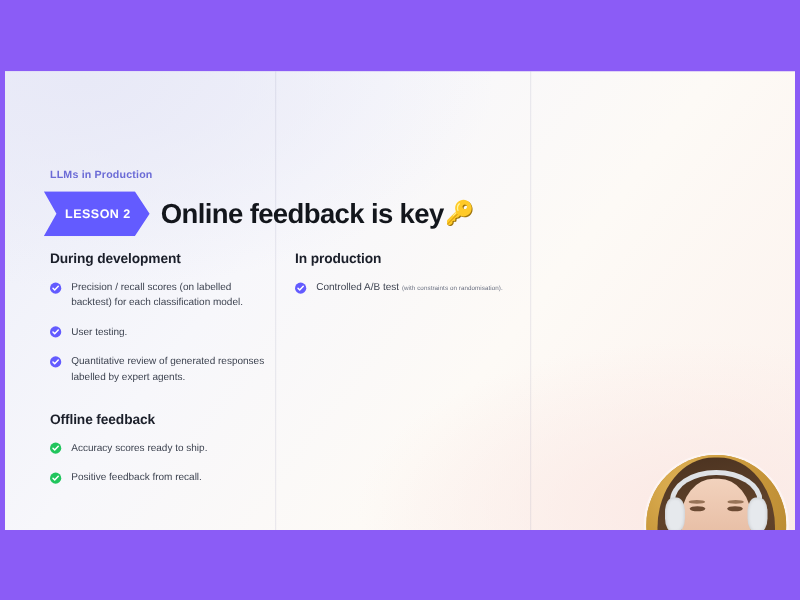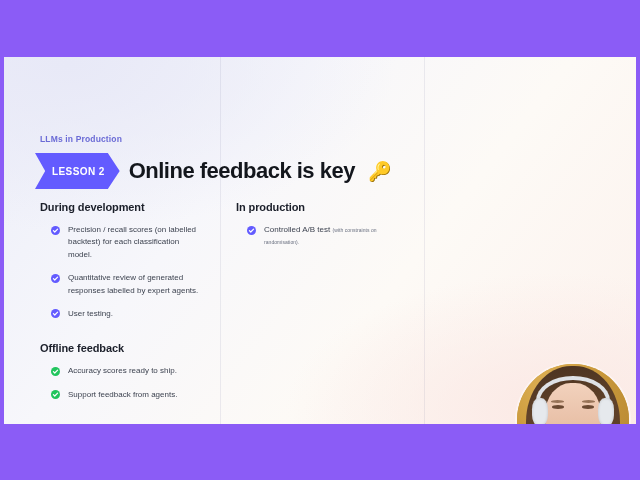--- a/index.html
+++ b/index.html
@@ -86,21 +86,21 @@
   }
 
   #slide-title {
     font-size: 22px;
     font-weight: bold;
     color: #13161c;
     letter-spacing: -0.5px;
     white-space: nowrap;
     display: flex;
     align-items: center;
-    gap: 13px;
+    gap: 1px;
   }
   #title-emoji { font-size: 19px; }
 
   
   .column {
     position: absolute;
     top: 144px;
   }
   .column.left  { left: 36px;  width: 172px; }
   .column.right { left: 232px; width: 178px; }
@@ -109,21 +109,21 @@
     font-size: 11px;
     font-weight: bold;
     color: #1b1f2a;
     margin: 0 0 11px 0;
     letter-spacing: -0.1px;
   }
   .section-heading.second { margin-top: 22px; }
 
   ul.bullets {
     list-style: none;
-    margin: 11px;
+    margin: 0;
     padding: 0;
   }
   ul.bullets li {
     position: relative;
     padding-left: 17px;
     margin-bottom: 11px;
     font-size: 8px;
     line-height: 1.55;
     color: #3d4350;
   }
@@ -253,49 +253,49 @@
               </svg>
           </span>
           <span>Precision / recall scores (on labelled backtest) for each classification model.</span>
         </li>
         <li>
           <span class="bullet-icon check-purple">
             <svg viewBox="0 0 12 12">
                 <path d="M3.2 6.2 L5 8 L8.8 4.1" fill="none" stroke="#fff" stroke-width="1.6" stroke-linecap="round" stroke-linejoin="round"></path>
               </svg>
           </span>
+          <span>User testing.</span>
+        </li>
+        <li>
+          <span class="bullet-icon check-purple">
+            <svg viewBox="0 0 12 12">
+                <path d="M3.2 6.2 L5 8 L8.8 4.1" fill="none" stroke="#fff" stroke-width="1.6" stroke-linecap="round" stroke-linejoin="round"></path>
+              </svg>
+          </span>
           <span>Quantitative review of generated responses labelled by expert agents.</span>
-        </li>
-        <li>
-          <span class="bullet-icon check-purple">
-            <svg viewBox="0 0 12 12">
-                <path d="M3.2 6.2 L5 8 L8.8 4.1" fill="none" stroke="#fff" stroke-width="1.6" stroke-linecap="round" stroke-linejoin="round"></path>
-              </svg>
-          </span>
-          <span>User testing.</span>
         </li>
       </ul>
 
       <h2 class="section-heading second">Offline feedback</h2>
       <ul class="bullets">
         <li>
           <span class="bullet-icon check-green">
             <svg viewBox="0 0 12 12">
                 <path d="M3.2 6.2 L5 8 L8.8 4.1" fill="none" stroke="#fff" stroke-width="1.6" stroke-linecap="round" stroke-linejoin="round"></path>
               </svg>
           </span>
           <span>Accuracy scores ready to ship.</span>
         </li>
         <li>
           <span class="bullet-icon check-green">
             <svg viewBox="0 0 12 12">
                 <path d="M3.2 6.2 L5 8 L8.8 4.1" fill="none" stroke="#fff" stroke-width="1.6" stroke-linecap="round" stroke-linejoin="round"></path>
               </svg>
           </span>
-          <span>Support feedback from agents.</span>
+          <span>Positive feedback from recall.</span>
         </li>
       </ul>
     </div>
 
     <div class="column right">
       <h2 class="section-heading">In production</h2>
       <ul class="bullets">
         <li>
           <span class="bullet-icon check-purple">
             <svg viewBox="0 0 12 12">

